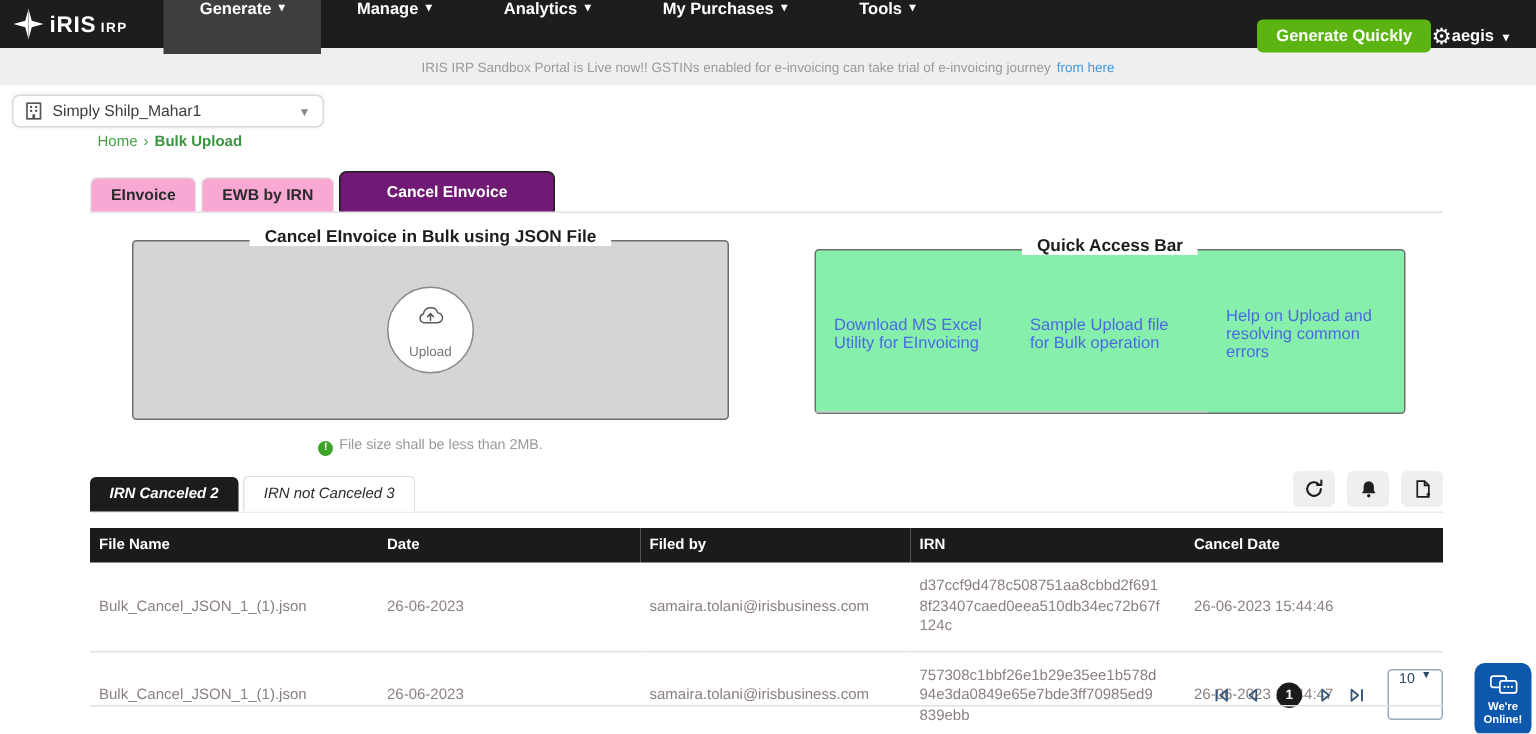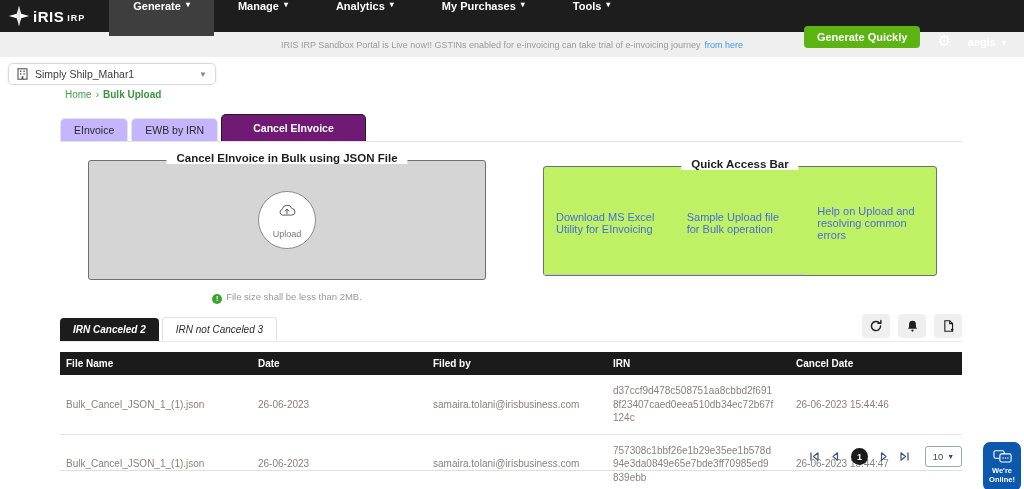--- a/index.html
+++ b/index.html
@@ -9,54 +9,54 @@
 
   
   .navbar { position:absolute; top:0; left:0; right:0; height:32px; background:#1d1d1d; display:flex; align-items:flex-start; color:#fff; z-index:10; }
   .brand { display:flex; align-items:center; height:32px; padding:0 10px 0 8px; gap:3px; cursor:pointer; }
   .brand-main { font-size:15px; font-weight:700; letter-spacing:.5px; }
   .brand-sub { font-size:9px; font-weight:700; letter-spacing:1px; margin-top:3px; }
   .nav-menu { display:flex; margin-left:14px; }
   .nav-item { display:flex; align-items:flex-start; gap:5px; height:32px; padding:0 24px; font-size:11px; font-weight:700; cursor:pointer; }
   .nav-item.active { background:#3e3e3e; height:36px; }
   .caret { font-size:8px; line-height:1; margin-top:1px; }
-  .nav-right { margin-left:auto; display:flex; align-items:flex-end; height:48px; gap:17px; padding-right:18px; }
+  .nav-right { margin-left:auto; display:flex; align-items:center; height:48px; padding-right:18px; }
   .btn-gq { background:#5cb413; color:#fff; font-weight:700; font-size:11px; padding:5px 13px; border-radius:4px; border:none; cursor:pointer; font-family:inherit; }
   .gear { font-size:15px; cursor:pointer; line-height:1; }
   .user { font-size:11px; font-weight:600; display:flex; align-items:center; gap:6px; cursor:pointer; }
 
   
   .banner { position:absolute; top:32px; left:0; right:0; height:25px; background:#efefef; display:flex; align-items:center; justify-content:center; gap:4px; font-size:9px; color:#9a9a9a; }
   .banner-link { color:#3d9bea; cursor:pointer; text-decoration:none; }
 
   
   .company-select { position:absolute; top:63px; left:8px; width:208px; height:22px; background:#fff; border:1px solid #dadada; border-radius:5px; box-shadow:0 0 3px rgba(0,0,0,.08); display:flex; align-items:center; gap:7px; padding:0 8px; font-size:10.5px; color:#3c3c3c; cursor:pointer; }
   .company-select .sel-caret { margin-left:auto; color:#888; font-size:8px; }
 
   
   .breadcrumb { position:absolute; top:89px; left:65px; display:flex; gap:4px; font-size:10px; color:#43a047; }
   .crumb-home { font-weight:500; cursor:pointer; }
   .crumb-cur { font-weight:700; color:#3b9440; }
 
   
   .tabs { position:absolute; top:112px; left:60px; right:62px; height:30px; display:flex; align-items:flex-end; border-bottom:1px solid #e2e2e2; }
-  .tab { background:#c4b5fd; border:1px solid #e4e4e4; border-bottom:none; border-radius:5px 5px 0 0; padding:5px 13px; font-size:10.5px; color:#2b2b2b; margin-right:3px; cursor:pointer; }
+  .tab { background:#f9a8d4; border:1px solid #e4e4e4; border-bottom:none; border-radius:5px 5px 0 0; padding:5px 13px; font-size:10.5px; color:#2b2b2b; margin-right:3px; cursor:pointer;font-weight:bold; }
   .tab.active { background:#701a75; border-color:#1c1c1c; color:#fff; font-weight:700; padding:7px 31px; }
 
   
   .fieldset { position:absolute; border:1px solid #6f6f6f; border-radius:3px; }
   .legend { position:absolute; top:-9px; left:50%; transform:translateX(-50%); background:#fff; padding:0 10px; font-size:11.5px; font-weight:700; color:#1d1d1d; white-space:nowrap; }
   .upload-fs { top:160px; left:88px; width:398px; height:120px; background:#d5d5d5; }
   .upload-circle { position:absolute; left:50%; top:50%; transform:translate(-50%,-50%); width:58px; height:58px; background:#fff; border:1px solid #8a8a8a; border-radius:50%; display:flex; flex-direction:column; align-items:center; justify-content:center; gap:12px; cursor:pointer; }
   .upload-label { font-size:9px; color:#777; }
   .file-note { position:absolute; top:291px; left:88px; width:398px; text-align:center; font-size:9.5px; color:#999; }
   .note-ic { display:inline-flex; width:10px; height:10px; border-radius:50%; background:#3fa32b; color:#fff; font-size:7px; font-weight:700; align-items:center; justify-content:center; vertical-align:-1px; margin-right:4px; }
 
   
-  .qab-fs { top:166px; left:543px; width:394px; height:110px; background:#bef264; }
+  .qab-fs { top:166px; left:543px; width:394px; height:110px; background:#86efac; }
   .qab-links { display:flex; flex-direction:row; height:100%; padding-top:4px; }
   .qab-link { flex:1; display:flex; align-items:center; padding:0 12px; font-size:11px; color:#4a6be0; border-bottom:1px solid #c9c9c9; cursor:pointer; }
   .qab-link:last-child { border-bottom:none; }
 
   
   .result-tabs { position:absolute; top:313px; left:60px; width:902px; height:29px; display:flex; align-items:flex-end; gap:3px; border-bottom:1px solid #ececec; }
   .rtab { padding:6px 13px; font-size:10px; border-radius:4px 4px 0 0; cursor:pointer;font-style:italic; }
   .rtab.active { background:#1c1c1c; color:#fff; font-weight:700; }
   .rtab.inactive { background:#fff; border:1px solid #e2e2e2; border-bottom:none; color:#2b2b2b; }
   .tool-btns { margin-left:auto; display:flex; gap:8px; align-items:center; padding-bottom:3px; }
@@ -65,21 +65,21 @@
   
   .data-table { position:absolute; top:352px; left:60px; width:902px; border-collapse:collapse; table-layout:fixed; }
   .data-table th { background:#1b1b1b; color:#fff; font-size:10px; font-weight:700; text-align:left; padding:6px 6px; }
   .data-table td { font-size:10px; color:#8a7f7f; padding:9px 6px; border-bottom:1px solid #e4e4e4; vertical-align:middle; }
   .irn-cell { font-size:9.5px; color:#6f6b6b; word-break:break-all; line-height:1.35; padding-right:16px !important; }
 
   
   .pagination { position:absolute; top:446px; right:62px; display:flex; align-items:center; gap:10px; }
   .pg-btn { background:none; border:none; padding:0; cursor:pointer; display:flex; align-items:center; }
   .page-current { width:17px; height:17px; border-radius:50%; background:#1b1b1b; color:#fff; font-size:9px; font-weight:600; display:flex; align-items:center; justify-content:center; cursor:pointer; }
-  .page-size { width:37px; height:21px; border:1px solid #9aa8bd; border-radius:3px; display:flex; align-items:center; justify-content:center; gap:4px; font-size:9.5px; color:#2e4a66; margin-left:5px; cursor:pointer; background:#fff; }
+  .page-size { width:37px; height:34px; border:1px solid #9aa8bd; border-radius:3px; display:flex; justify-content:center; gap:4px; font-size:9.5px; color:#2e4a66; margin-left:5px; cursor:pointer; background:#fff; }
   .page-size .sel-caret { font-size:7px; color:#2e4a66; }
   .bottom-divider { position:absolute; top:470px; left:60px; width:902px; border-top:1px solid #e0e0e0; }
 
   
   .chat-widget { position:absolute; right:3px; bottom:-2px; width:38px; height:49px; background:#0d57ad; border-radius:7px; display:flex; flex-direction:column; align-items:center; justify-content:center; gap:2px; cursor:pointer; z-index:20; }
   .chat-text { color:#fff; font-size:7.5px; font-weight:700; text-align:center; line-height:1.2; }
 </style>
 </head>
 <body>
 

